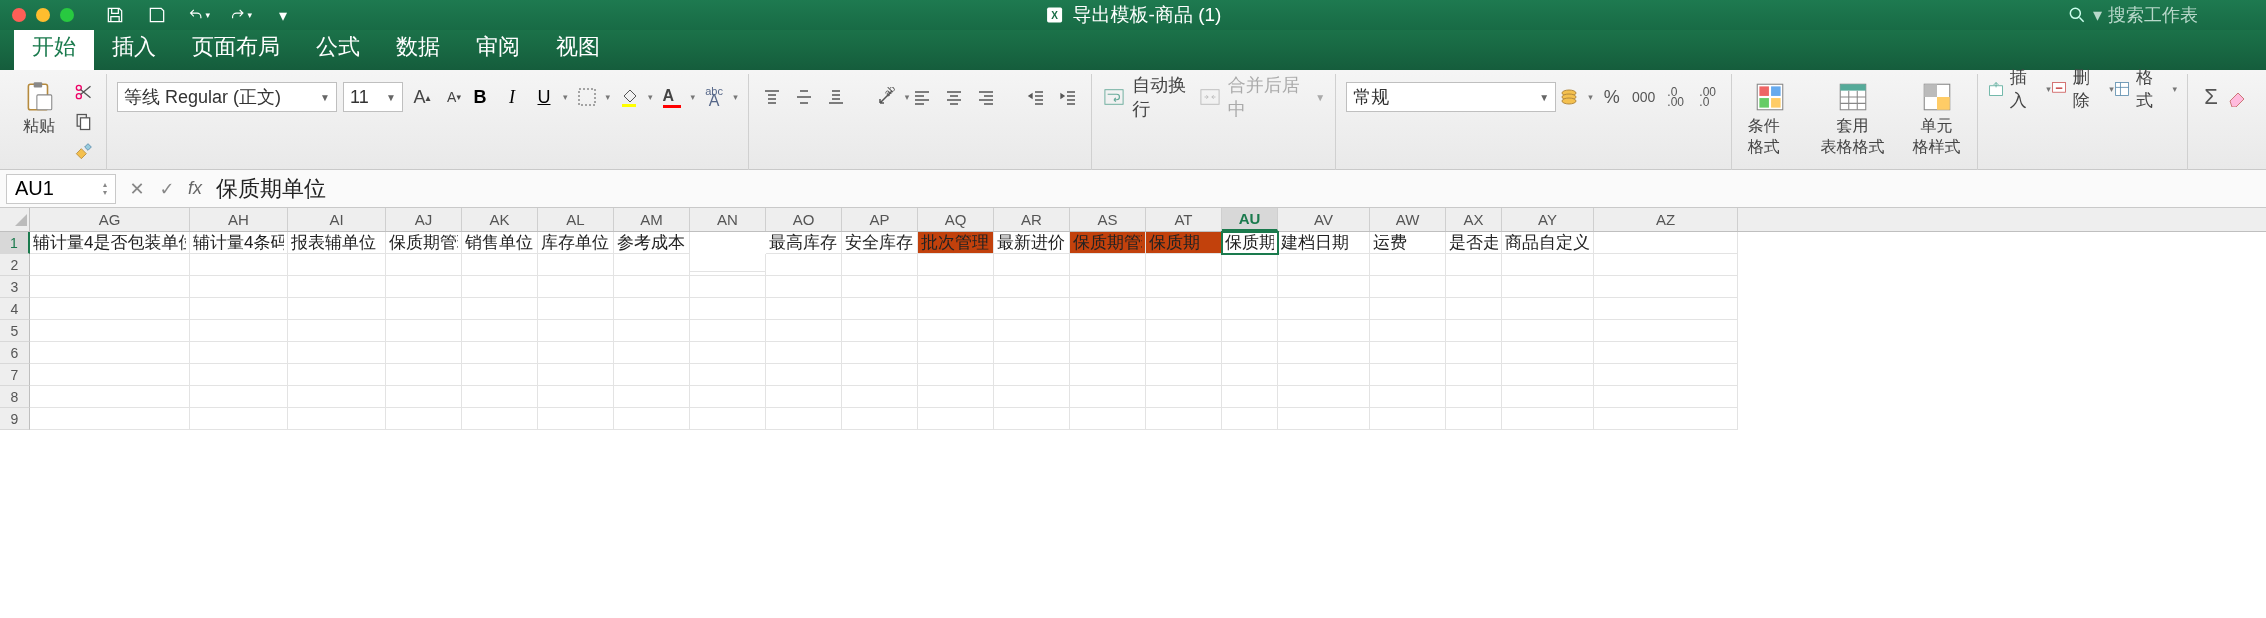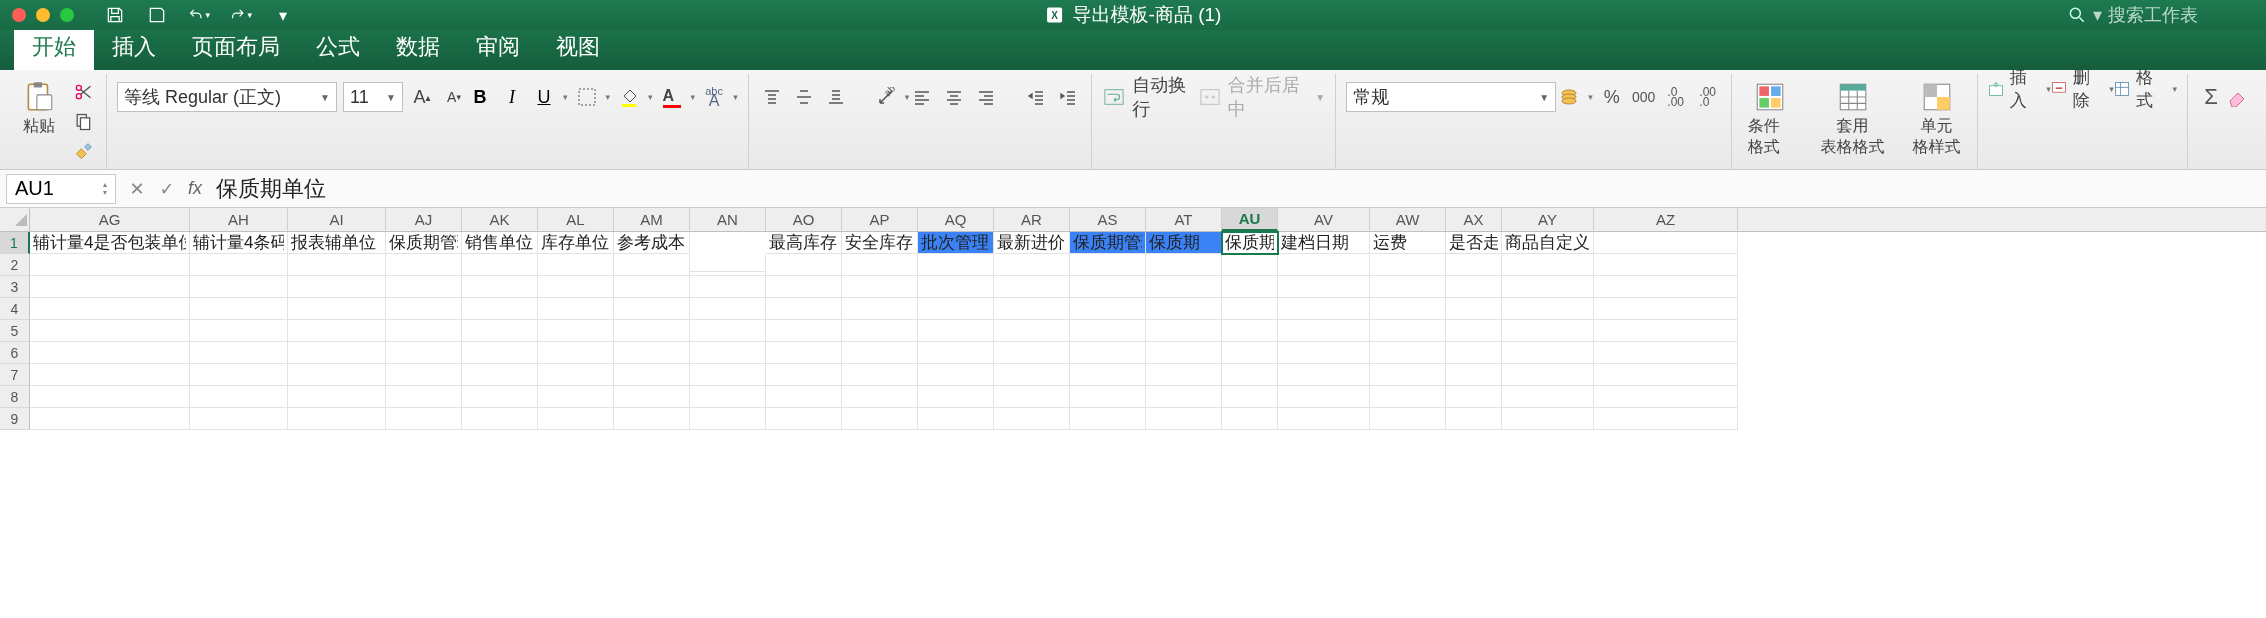--- a/index.html
+++ b/index.html
@@ -40,21 +40,21 @@
   .grid { position:relative; }
   .colhdrs { display:flex; height:24px; background:#eee; border-bottom:1px solid #bfbfbf; }
   .corner { width:30px; border-right:1px solid #bfbfbf; background:#eee; display:flex; align-items:center; justify-content:flex-end; padding-right:2px; }
   .colhdr { border-right:1px solid #cfcfcf; display:flex; align-items:center; justify-content:center; font-size:15px; color:#555; background:#eee; }
   .colhdr.sel { background:#d8d8d8; border-bottom:2px solid #1a7a4d; color:#1a7a4d; font-weight:600; }
   .rows { }
   .row { display:flex; height:22px; }
   .rowhdr { width:30px; border-right:1px solid #bfbfbf; border-bottom:1px solid #d8d8d8; background:#eee; display:flex; align-items:center; justify-content:center; font-size:14px; color:#555; }
   .rowhdr.sel{ background:#d8d8d8; border-right:2px solid #1a7a4d; color:#1a7a4d; }
   .cell { border-right:1px solid #e3e3e3; border-bottom:1px solid #e3e3e3; font-size:17px; color:#222; display:flex; align-items:center; padding:0 3px; overflow:hidden; white-space:nowrap; }
-  .cell.hl { background:#3b82f6; }
+  .cell.hl { background:#c2410c; }
   .cell.sel { outline:2px solid #1a7a4d; outline-offset:-1px; z-index:2; position:relative; }
   .cell span{overflow:hidden; text-overflow:clip;}
   
   .ico { width:20px; height:20px; }
   .ico-lg { width:34px; height:34px; }
 </style>
 </head>
 <body>
 
 <div class="titlebar">

